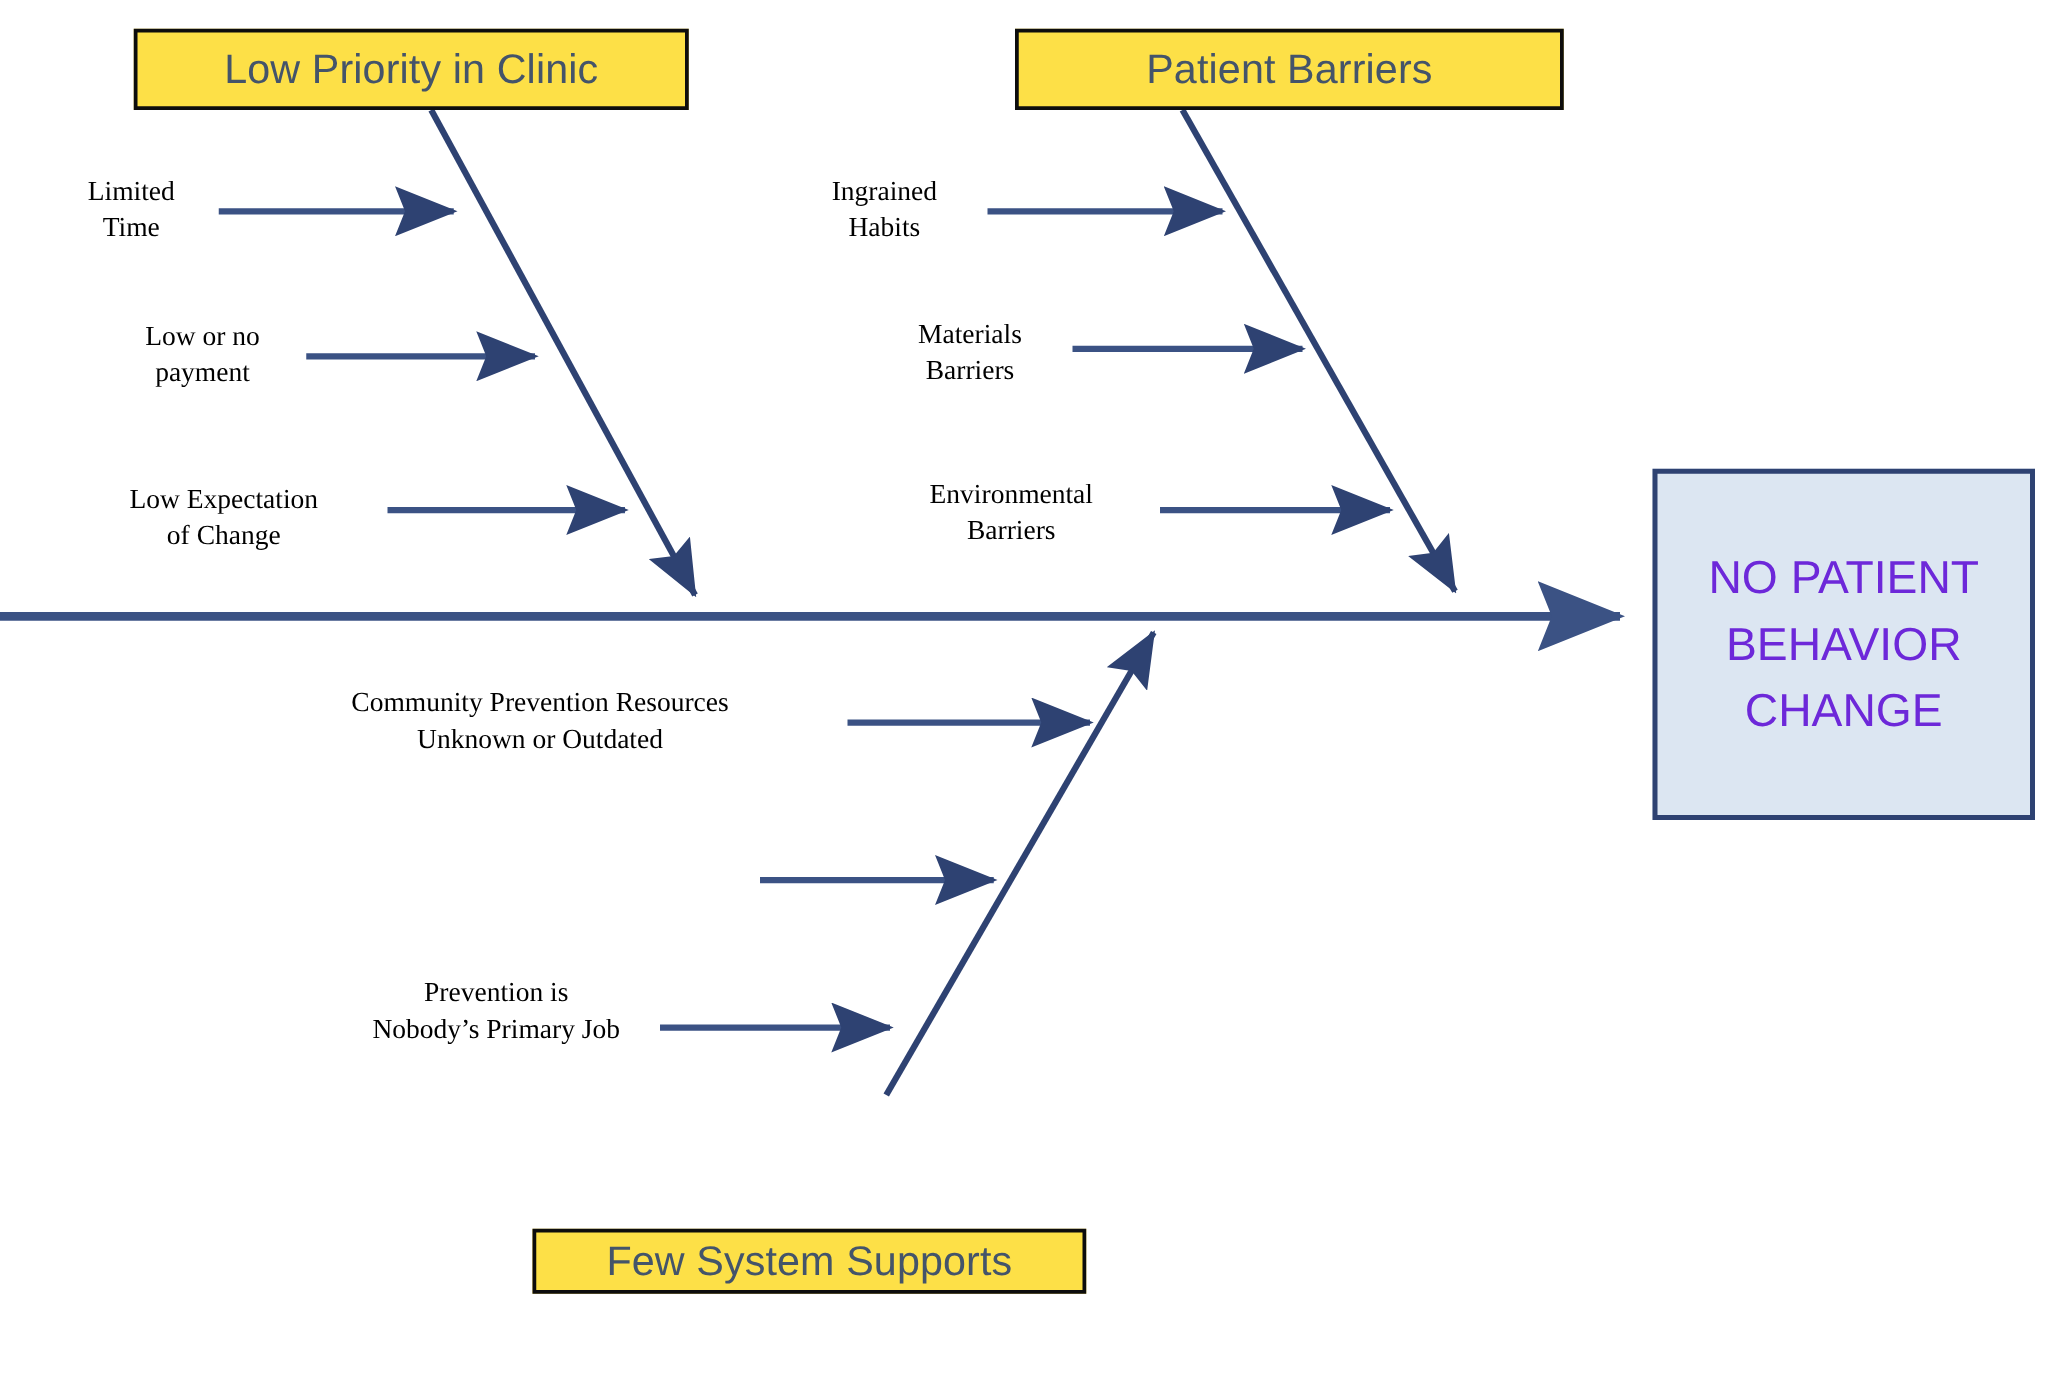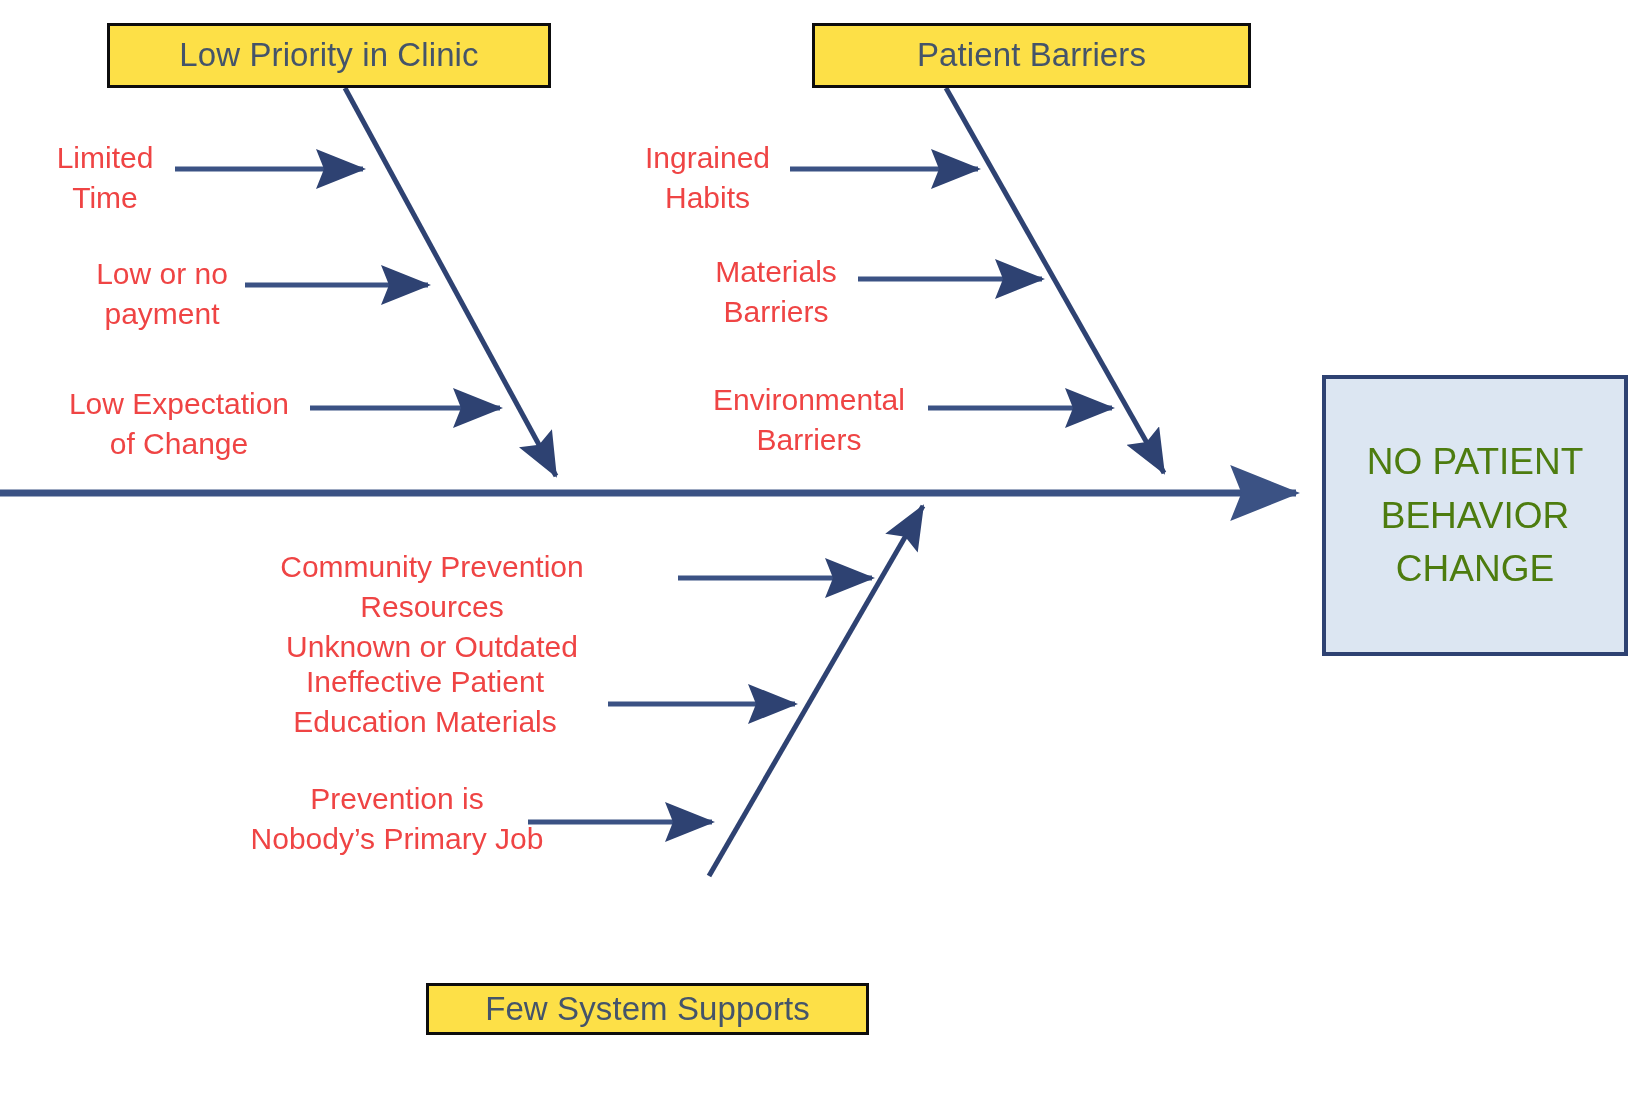--- a/index.html
+++ b/index.html
@@ -36,37 +36,38 @@
     display: flex;
     align-items: center;
     justify-content: center;
     letter-spacing: 0.1px;
   }
   .effect-box {
     position: absolute;
     box-sizing: border-box;
     border: 4px solid #2e4272;
     background: #dce6f2;
-    color: #4d7c0f;
+    color: #6d28d9;
     font-size: 37px;
     line-height: 1.45;
     display: flex;
     flex-direction: column;
     align-items: center;
     justify-content: center;
     text-align: center;
   }
   .effect-box .ln { display: block; }
   .cause-label {
     position: absolute;
-    color: #ef4444;
-    font-size: 30px;
+    color: #000000;
+    font-size: 22px;
     line-height: 1.33;
     text-align: center;
     white-space: pre-line;
+    font-family: Liberation Serif, serif;
   }
 </style>
 </head>
 <body>
 
 <div id="canvas">
 
   <svg id="bones" viewBox="0 0 1638 1101" xmlns="http://www.w3.org/2000/svg">
     <defs>
       <marker id="ah" markerWidth="10" markerHeight="8" refX="9.4" refY="4" orient="auto" markerUnits="strokeWidth">
@@ -148,18 +149,16 @@
 
   <div class="cause-label" style="left:630px; top:138px; width:155px;">Ingrained
 Habits</div>
   <div class="cause-label" style="left:700px; top:252px; width:152px;">Materials
 Barriers</div>
   <div class="cause-label" style="left:700px; top:380px; width:218px;">Environmental
 Barriers</div>
 
   <div class="cause-label" style="left:212px; top:547px; width:440px;">Community Prevention Resources
 Unknown or Outdated</div>
-  <div class="cause-label" style="left:278px; top:662px; width:294px;">Ineffective Patient
-Education Materials</div>
   <div class="cause-label" style="left:222px; top:779px; width:350px;">Prevention is
 Nobody’s Primary Job</div>
 
 </div>
 
 </body></html>

